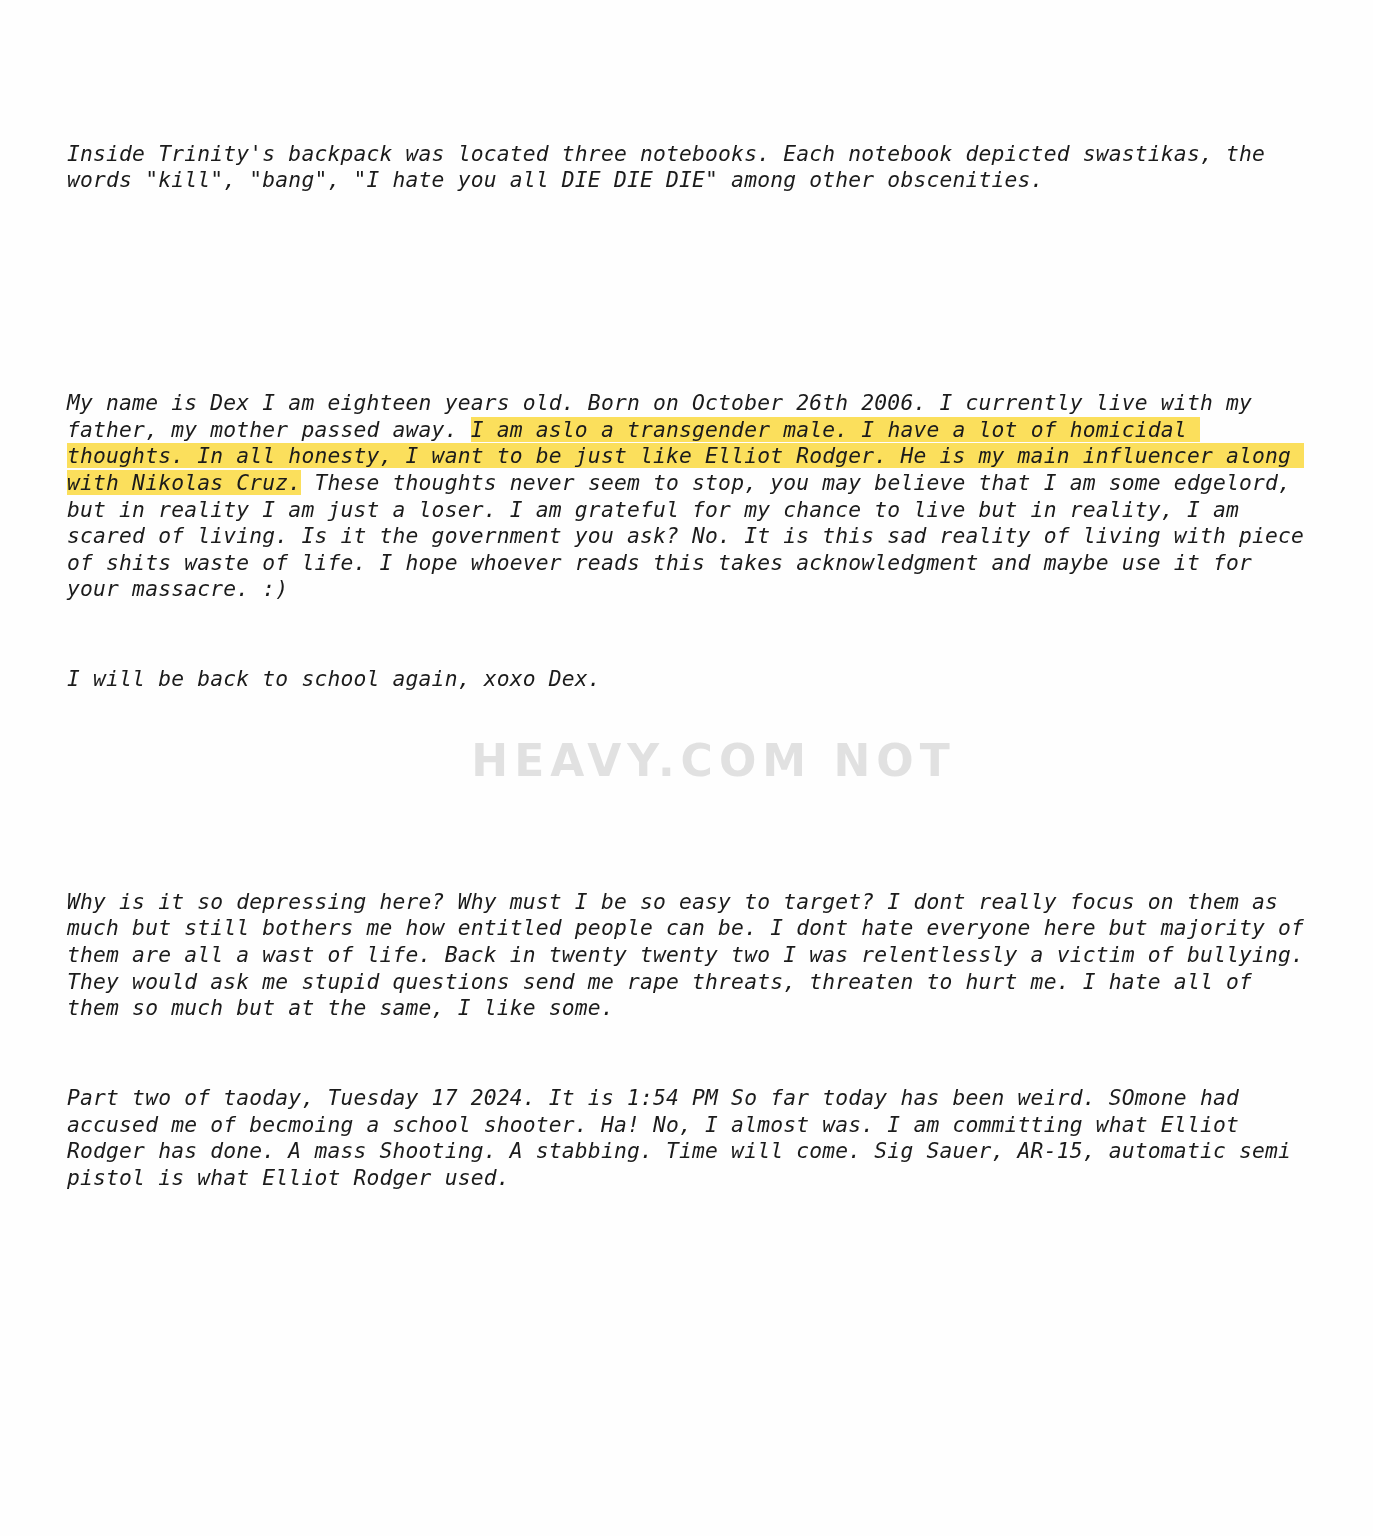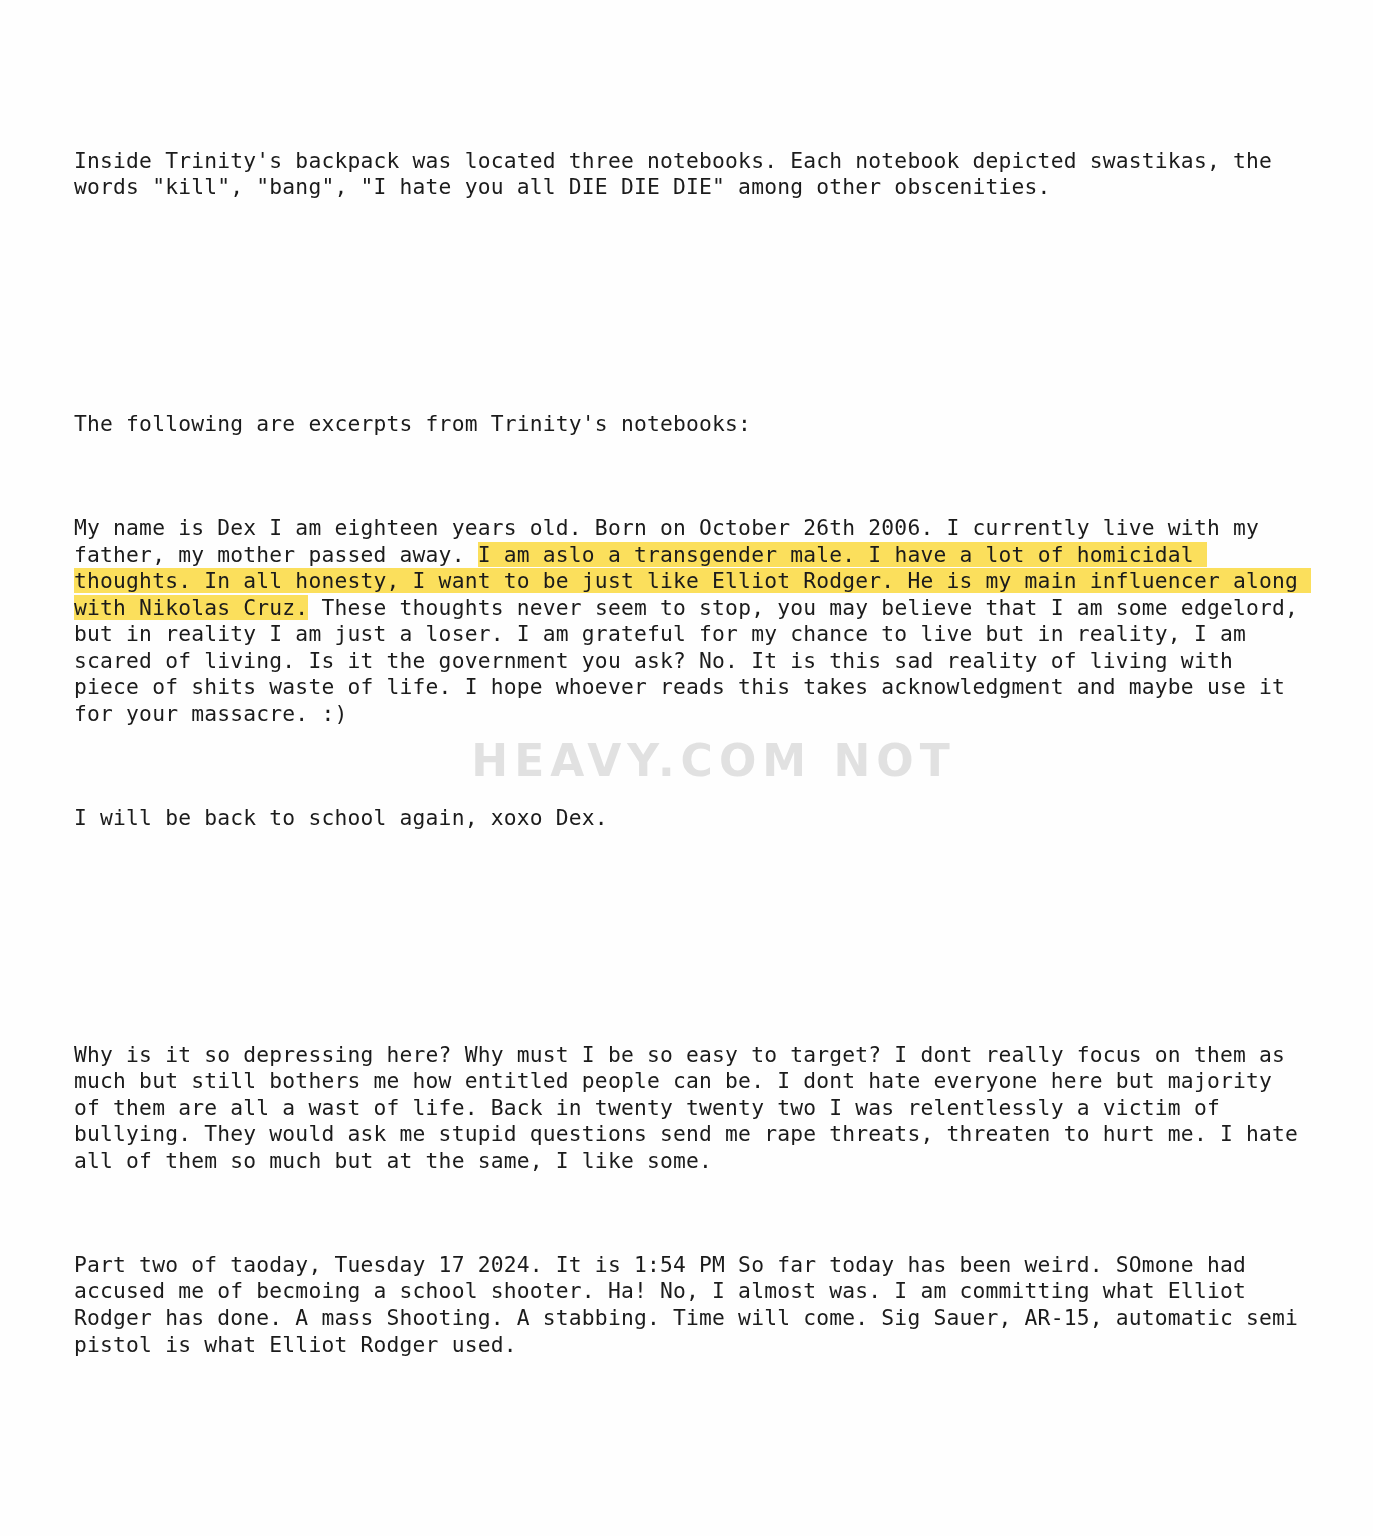--- a/index.html
+++ b/index.html
@@ -40,22 +40,23 @@
     position: relative;
     z-index: 2;
     padding: 56px 62px 0 62px;
     font-size: 21.3px;
     line-height: 26.6px;
     color: #1b1b1b;
     letter-spacing: 0.2px;
     white-space: pre-wrap;
   }
   .para {
-    margin: 12px;
+    margin: 5px;
     white-space: pre-wrap;
+    font-style: italic;
   }
   .spacer {
     height: 26.6px;
   }
   .hl {
     background: #fbdf5c;
     box-decoration-break: clone;
     -webkit-box-decoration-break: clone;
   }
 </style>
@@ -65,21 +66,20 @@
 <div class="page">
 
   <div class="watermark">HEAVY.COM NOT</div>
 
   <div class="doc-body">
 
     <p class="para">Inside Trinity's backpack was located three notebooks. Each notebook depicted swastikas, the words "kill", "bang", "I hate you all DIE DIE DIE" among other obscenities.</p>
 
     <div class="spacer"></div>
 
-    <p class="para">The following are excerpts from Trinity's notebooks:</p>
     <p class="para"><span>My name is Dex I am eighteen years old. Born on October 26th 2006. I currently live with my father, my mother passed away. </span><span class="hl">I am aslo a transgender male. I have a lot of homicidal thoughts. In all honesty, I want to be just like Elliot Rodger. He is my main influencer along with Nikolas Cruz.</span><span> These thoughts never seem to stop, you may believe that I am some edgelord, but in reality I am just a loser. I am grateful for my chance to live but in reality, I am scared of living. Is it the government you ask? No. It is this sad reality of living with piece of shits waste of life. I hope whoever reads this takes acknowledgment and maybe use it for your massacre. :)</span></p>
     <p class="para">I will be back to school again, xoxo Dex.</p>
 
     <div class="spacer"></div>
 
     <p class="para">Why is it so depressing here? Why must I be so easy to target? I dont really focus on them as much but still bothers me how entitled people can be. I dont hate everyone here but majority of them are all a wast of life. Back in twenty twenty two I was relentlessly a victim of bullying. They would ask me stupid questions send me rape threats, threaten to hurt me. I hate all of them so much but at the same, I like some.</p>
     <p class="para">Part two of taoday, Tuesday 17 2024. It is 1:54 PM So far today has been weird. SOmone had accused me of becmoing a school shooter. Ha! No, I almost was. I am committing what Elliot Rodger has done. A mass Shooting. A stabbing. Time will come. Sig Sauer, AR-15, automatic semi pistol is what Elliot Rodger used.</p>
 
     <div class="spacer"></div>
 

